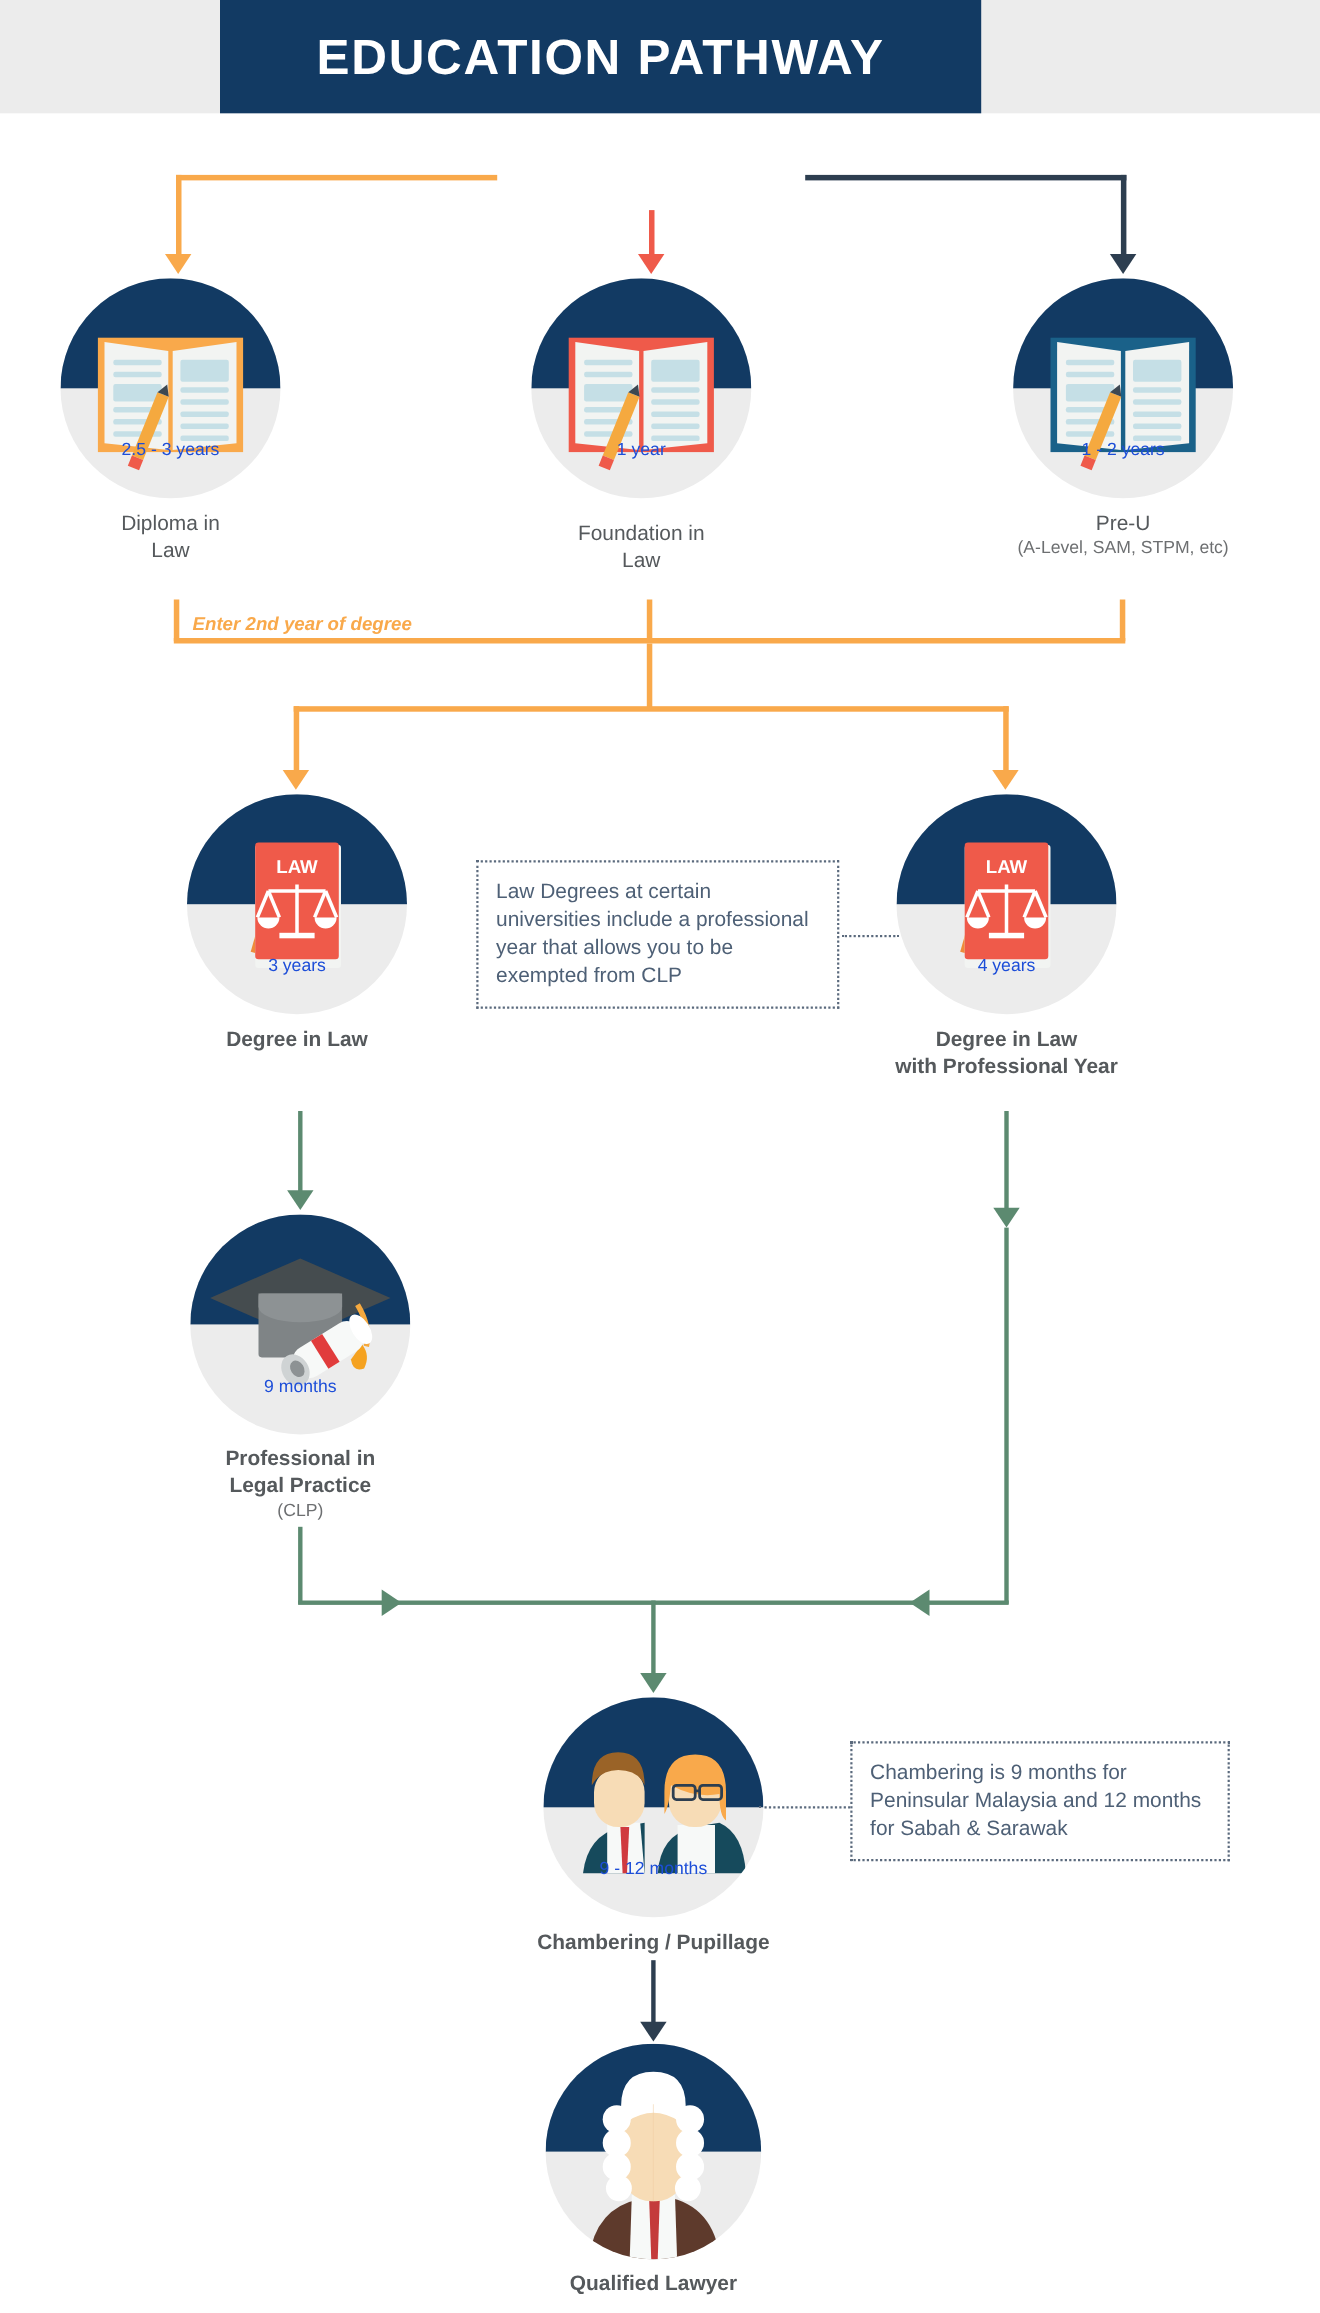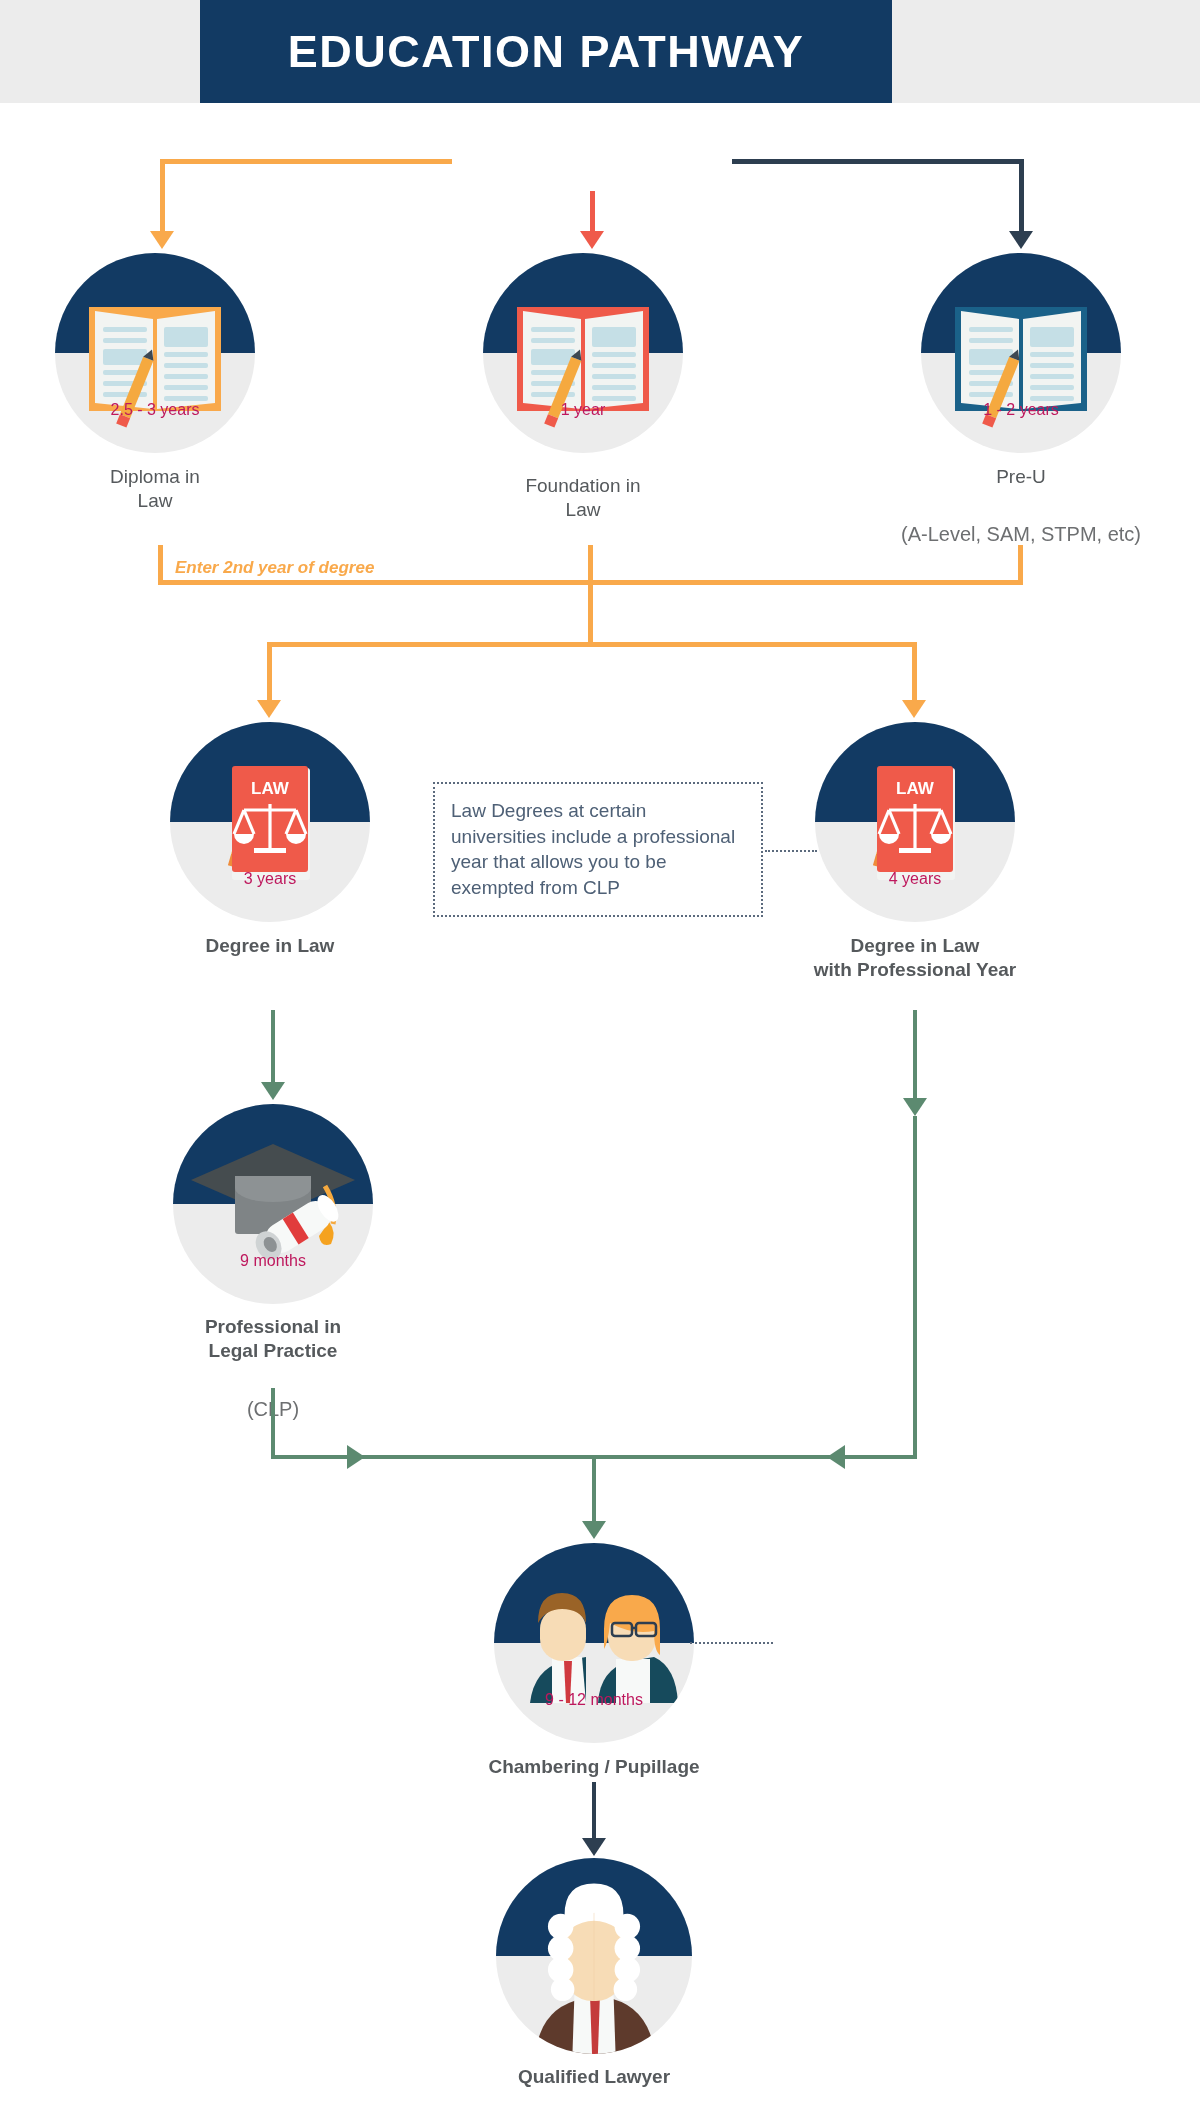--- a/index.html
+++ b/index.html
@@ -40,28 +40,28 @@
     position: relative; border-radius: 50%; overflow: hidden;
     background: #ececec;
   }
   .circ .top-half {
     position: absolute; left: 0; top: 0; width: 100%; height: 50%;
     background: #123a63;
   }
   .circ .art { position: absolute; left:0; top:0; width:100%; height:100%; }
   .dur {
     position: absolute; left: 0; width: 100%; text-align: center;
-    font-size: 16px; color: #be185d; z-index: 6;
+    font-size: 16px; color: #1d4ed8; z-index: 6;
   }
   .node-label {
     position: absolute; left: 50%; transform: translateX(-50%);
     text-align: center; white-space: nowrap;
     font-size: 19px; color: #55595c; line-height: 1.28;
   }
-  .node-label .sub { display:block; font-size: 20px; color:#6d6f71;margin-top:33px; }
+  .node-label .sub { display:block; font-size: 16px; color:#6d6f71; }
   .node-label.bold { font-weight: 700; }
 
   
   .ln { position: absolute; }
   .arrow { position: absolute; width: 0; height: 0; }
   .arrow.down { border-left: 12px solid transparent; border-right: 12px solid transparent; }
   .arrow.right { border-top: 12px solid transparent; border-bottom: 12px solid transparent; }
   .arrow.left  { border-top: 12px solid transparent; border-bottom: 12px solid transparent; }
 
   
@@ -347,20 +347,23 @@
         </g>
       </svg>
       <div class="dur" style="top:148px;">9 - 12 months</div>
     </div>
     <div class="node-label bold" style="top:212px;">
       <span>Chambering / Pupillage</span>
     </div>
   </div>
 
   <div class="dotline" style="left:690px; top:1642px; width:83px;"></div>
+  <div class="callout" style="left:773px; top:1583px; width:345px;">
+    <span>Chambering is 9 months for Peninsular Malaysia and 12 months for Sabah &amp; Sarawak</span>
+  </div>
 
   <div class="ln" style="left:592px; top:1782px; width:4px; height:58px; background:#2d3e50;"></div>
   <div class="arrow down" style="left:582px; top:1838px; border-top:18px solid #2d3e50;"></div>
 
   <div class="node" style="left:496px; top:1858px;">
     <div class="circ" style="width:196px; height:196px;">
       <div class="top-half"></div>
       <svg class="art" viewBox="0 0 200 200">
         <path d="M40 200 q6 -48 48 -56 l24 -2 q44 8 50 58 z" fill="#5e3a2c"></path>
         <path d="M80 140 h40 l2 60 h-44 z" fill="#f7f9f8"></path>

